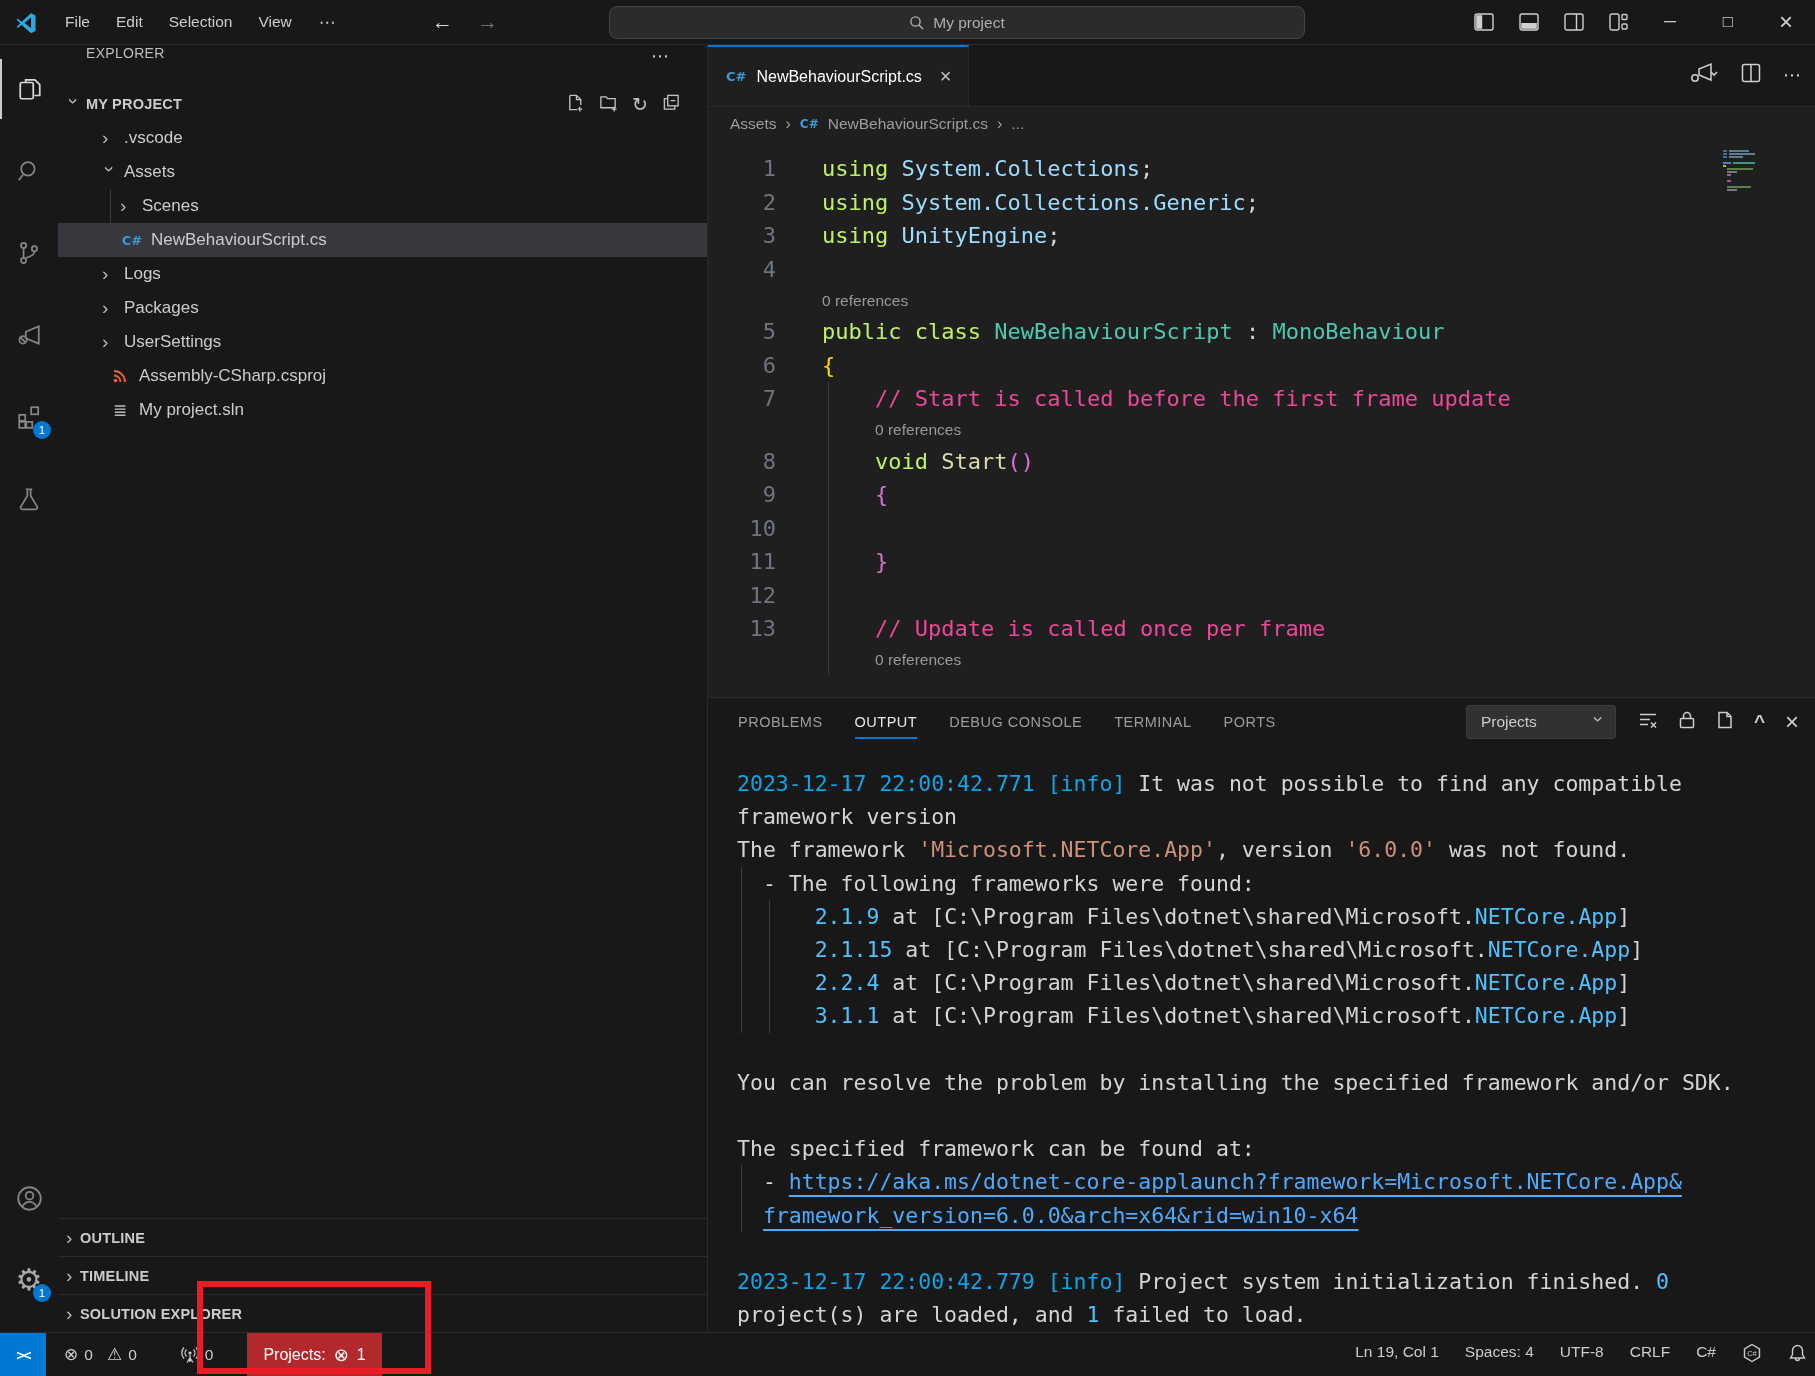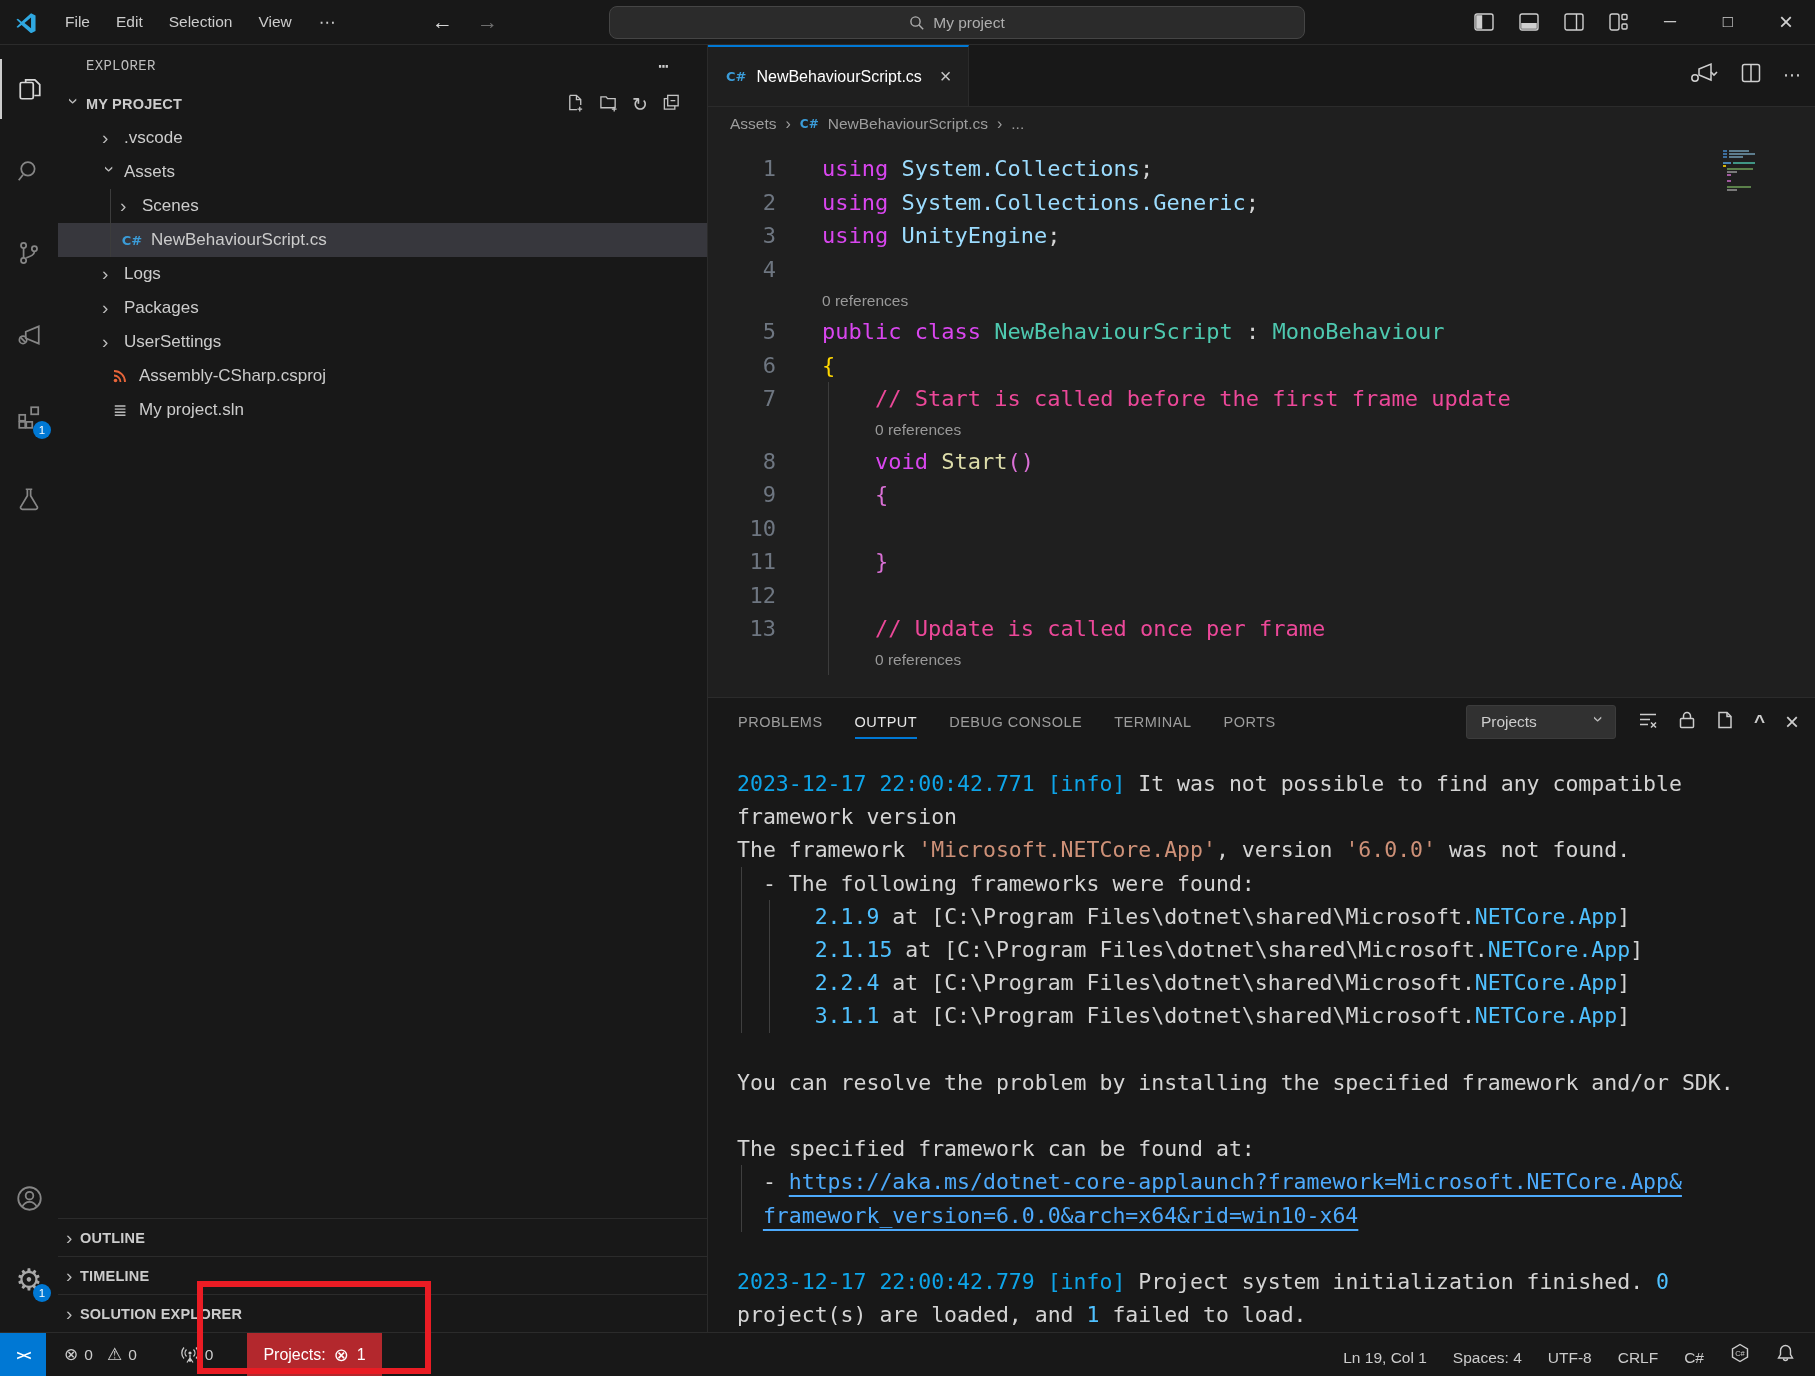--- a/index.html
+++ b/index.html
@@ -31,21 +31,21 @@
   .abar-item.active{border-left:2px solid #cccccc;}
   .abar-item svg{stroke:#868686;fill:none;stroke-width:1.6;}
   .abar-item.active svg{stroke:#d7d7d7;}
   .abar-badge{position:absolute;right:7px;bottom:8px;min-width:18px;height:18px;border-radius:9px;background:#0078d4;
     color:#fff;font-size:11.5px;display:flex;align-items:center;justify-content:center;padding:0 4px;}
   .abar-spacer{flex:1;}
   .abar-gear{font-size:30px;color:#a9a9a9;line-height:1;}
 
   
   .sidebar{width:650px;flex:0 0 650px;background:#181818;border-right:1px solid #2b2b2b;display:flex;flex-direction:column;position:relative;}
-  .sb-header{height:42px;display:flex;align-items:center;padding:0 10px 0 28px;font-family:Liberation Mono, monospace;}
+  .sb-header{height:42px;display:flex;align-items:flex-start;padding:0 10px 0 28px;}
   .sb-title{font-size:14px;color:#bdbdbd;letter-spacing:.3px;}
   .sb-header-ellipsis{margin-left:auto;margin-right:28px;font-size:18px;color:#cccccc;}
   .sb-section{height:34px;display:flex;align-items:center;padding-left:8px;}
   .sb-section .chev{margin-right:6px;}
   .sb-section-label{font-weight:bold;font-size:14.5px;color:#cccccc;letter-spacing:.2px;}
   .sb-actions{margin-left:auto;display:flex;align-items:center;gap:14px;padding-right:26px;}
   .sb-actions svg{stroke:#c3c3c3;fill:none;stroke-width:1.4;}
   .sb-actions .glyph{font-size:19px;color:#c3c3c3;line-height:1;}
   .chev{display:inline-block;font-size:19px;color:#bababa;width:14px;transform-origin:50% 55%;}
   .chev.down{transform:rotate(90deg);}
@@ -76,21 +76,21 @@
   .breadcrumbs .cs-ic{font-size:12px;}
 
   
   .code-area{height:557px;position:relative;padding-top:12px;overflow:hidden;background:#1f1f1f;}
   .crow{height:33.5px;display:flex;align-items:center;position:relative;}
   .crow.lens{height:29px;}
   .lnum{width:68px;flex:0 0 68px;text-align:right;color:#6e7681;font-family:"DejaVu Sans Mono",monospace;font-size:22px;}
   .ltext{margin-left:46px;white-space:pre;font-family:"DejaVu Sans Mono",monospace;font-size:22px;color:#d4d4d4;}
   .crow.lens .ltext{font-family:"Liberation Sans",sans-serif;font-size:15.5px;color:#999999;}
   .crow.guide::before{content:'';position:absolute;left:120px;top:0;bottom:0;width:1px;background:#3c3c3c;}
-  .tk-kw{color:#d946ef;} .tk-ns{color:#9cdcfe;} .tk-ty{color:#4ec9b0;margin-top:48px;} .tk-cm{color:#ec4899;}
+  .tk-kw{color:#bef264;} .tk-ns{color:#9cdcfe;} .tk-ty{color:#4ec9b0;margin-top:48px;} .tk-cm{color:#ec4899;}
   .tk-fn{color:#dcdcaa;} .tk-b1{color:#ffd700;} .tk-b2{color:#da70d6;} .tk-pl{color:#d4d4d4;}
   .minimap{position:absolute;top:8px;right:44px;width:50px;height:46px;}
 
   
   .panel{border-top:1px solid #2b2b2b;background:#181818;height:635px;display:flex;flex-direction:column;gap:12px;}
   .panel-header{height:47px;display:flex;align-items:center;padding:0 16px 0 30px;}
   .ptab{font-size:14.5px;letter-spacing:.5px;color:#9d9d9d;margin-right:32px;height:47px;display:flex;align-items:center;position:relative;}
   .ptab.active{color:#e7e7e7;text-align:right;}
   .ptab.active::after{content:'';position:absolute;left:0;right:0;bottom:6px;height:2px;background:#0078d4;}
   .pchannel{margin-left:auto;width:150px;height:34px;background:#313131;border:1px solid #3c3c3c;border-radius:3px;
@@ -109,21 +109,21 @@
   .tk-link{color:#4daafc;text-decoration:underline;text-underline-offset:6px;}
 
   
   .statusbar{height:44px;background:#181818;border-top:1px solid #2b2b2b;display:flex;align-items:center;font-size:15.5px;color:#cccccc;position:relative;}
   .sb-remote{width:46px;height:44px;background:#0078d4;color:#fff;display:flex;align-items:center;justify-content:center;
     font-size:14px;font-weight:bold;letter-spacing:-2px;font-family:"DejaVu Sans Mono",monospace;}
   .st-item{display:flex;align-items:center;gap:6px;padding:0 4px;height:100%;}
   .st-glyph{font-size:17px;}
   .projects-badge{margin-left:30px;background:#b3282d;color:#ffffff;height:44px;display:flex;align-items:center;gap:8px;padding:0 16px;font-size:16px;}
   .projects-badge .st-glyph{font-size:18px;color:#fff;}
-  .st-right{margin-left:auto;display:flex;align-items:flex-end;gap:26px;padding-right:20px;}
+  .st-right{margin-left:auto;display:flex;align-items:flex-start;gap:26px;padding-right:8px;}
   .st-right svg{stroke:#cccccc;fill:none;stroke-width:1.4;}
 
   
   .annotation{position:absolute;left:197px;top:1281px;width:234px;height:93px;border:6px solid #ea1c24;z-index:60;pointer-events:none;}
 </style>
 </head>
 <body>
 
 <div class="titlebar">
   <span class="tb-logo">

